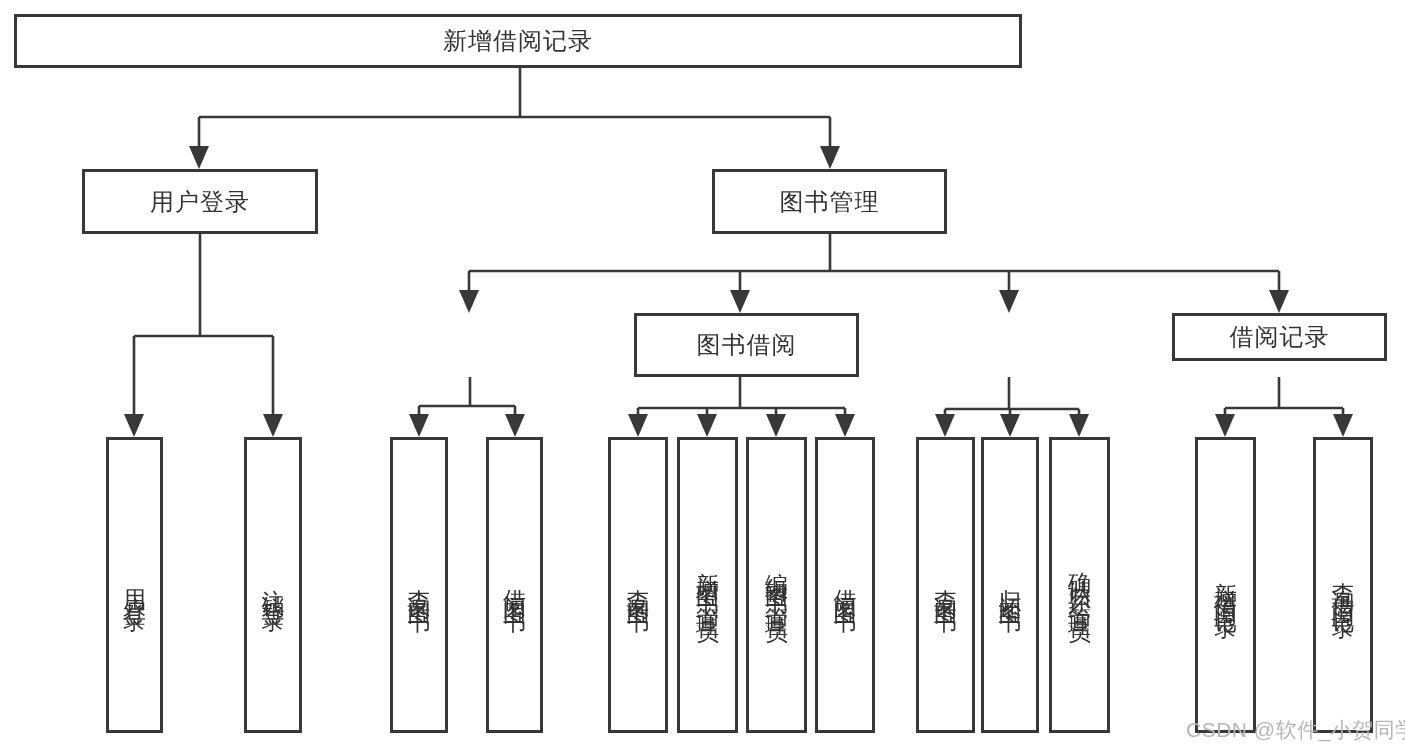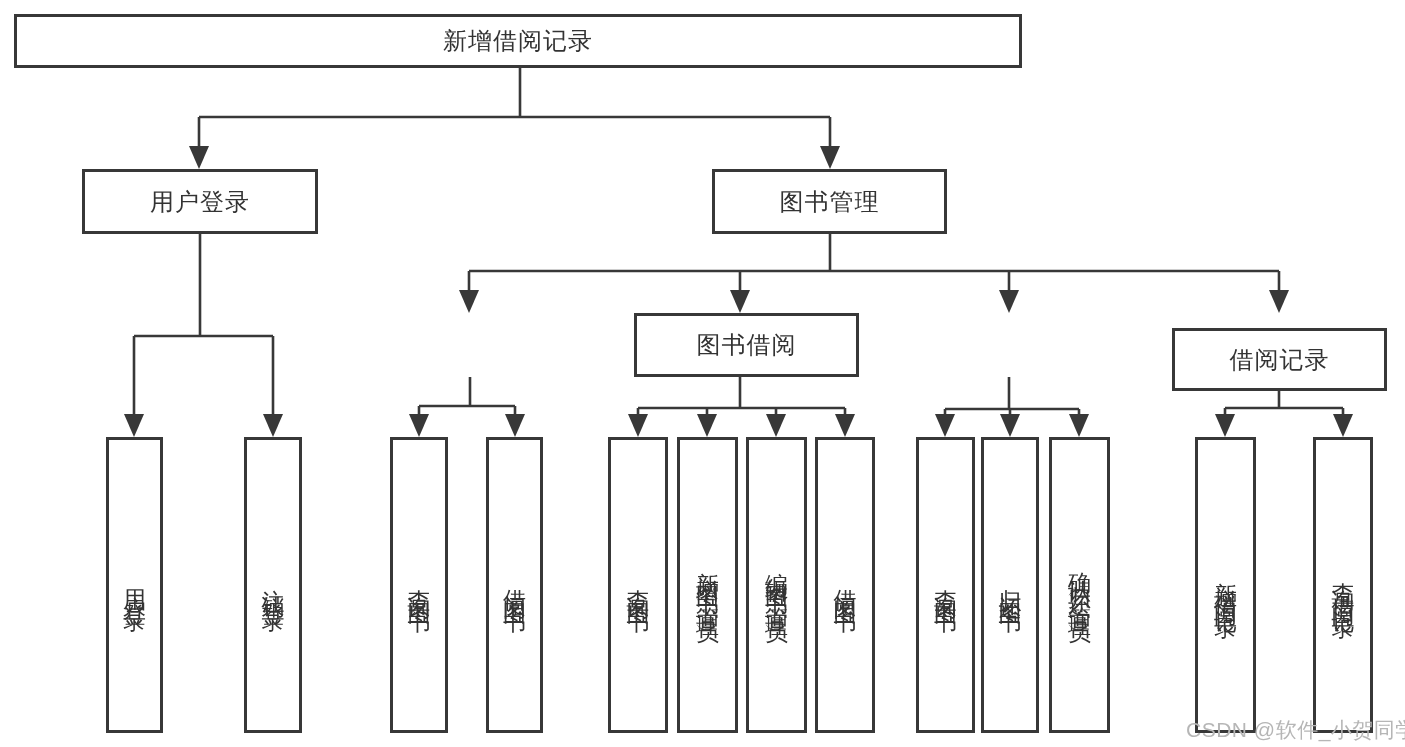--- a/index.html
+++ b/index.html
@@ -104,21 +104,21 @@
       <polygon points="1333,414 1353,414 1343,437"></polygon>
     </g>
   </svg>
 
   <div class="node node-h" style="left:14px; top:14px; width:1008px; height:54px;">新增借阅记录</div>
 
   <div class="node node-h" style="left:82px; top:169px; width:236px; height:65px;">用户登录</div>
   <div class="node node-h" style="left:712px; top:169px; width:235px; height:65px;text-align:right;">图书管理</div>
 
   <div class="node node-h" style="left:634px; top:313px; width:225px; height:64px;">图书借阅</div>
-  <div class="node node-h" style="left:1172px; top:328px; width:215px; height:63px;">借阅记录</div>
+  <div class="node node-h" style="left:1172px; top:313px; width:215px; height:48px;">借阅记录</div>
 
   <div class="node node-v" style="left:106px; top:437px; width:57px; height:296px;">用户登录</div>
   <div class="node node-v" style="left:244px; top:437px; width:58px; height:296px;">注销登录</div>
 
   <div class="node node-v" style="left:390px; top:437px; width:58px; height:296px;">查询图书</div>
   <div class="node node-v" style="left:486px; top:437px; width:57px; height:296px;">借阅图书</div>
 
   <div class="node node-v" style="left:608px; top:437px; width:60px; height:296px;">查询图书</div>
   <div class="node node-v" style="left:677px; top:437px; width:61px; height:296px;">新增图书（管理员）</div>
   <div class="node node-v" style="left:746px; top:437px; width:61px; height:296px;">编辑图书（管理员）</div>

